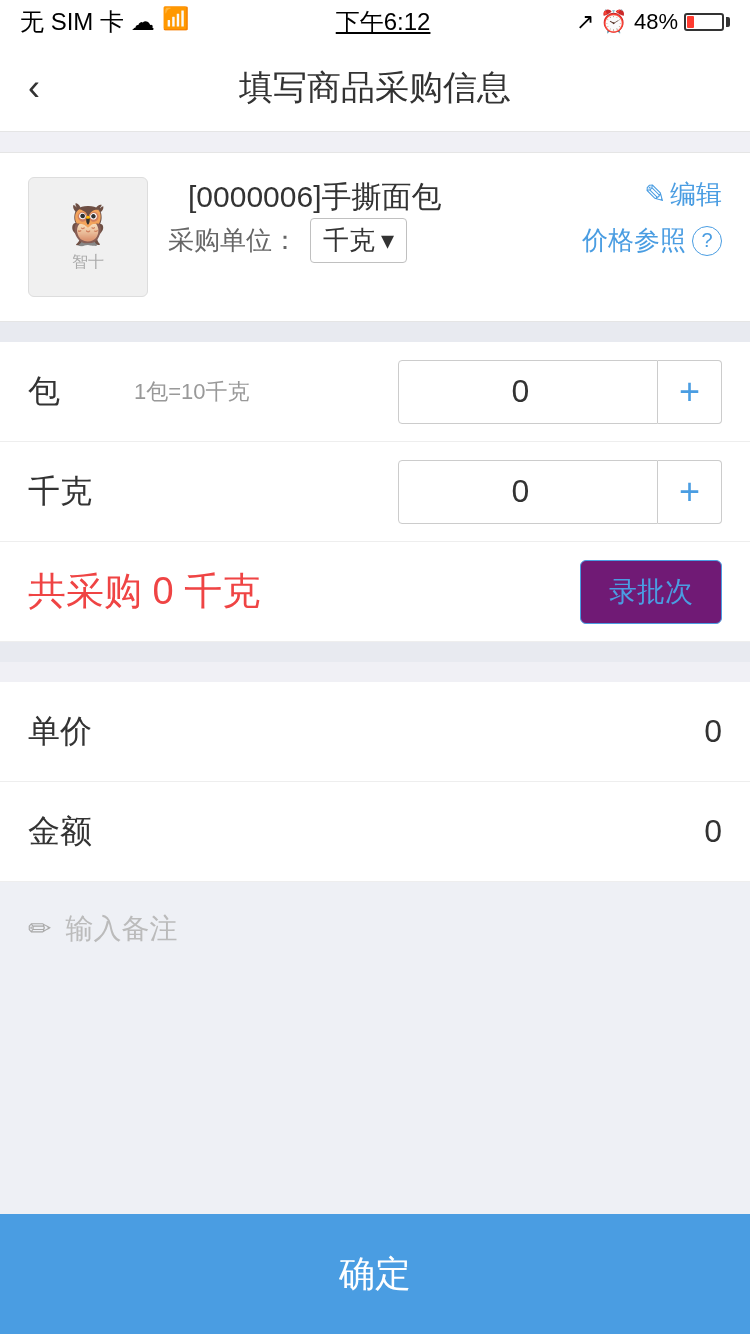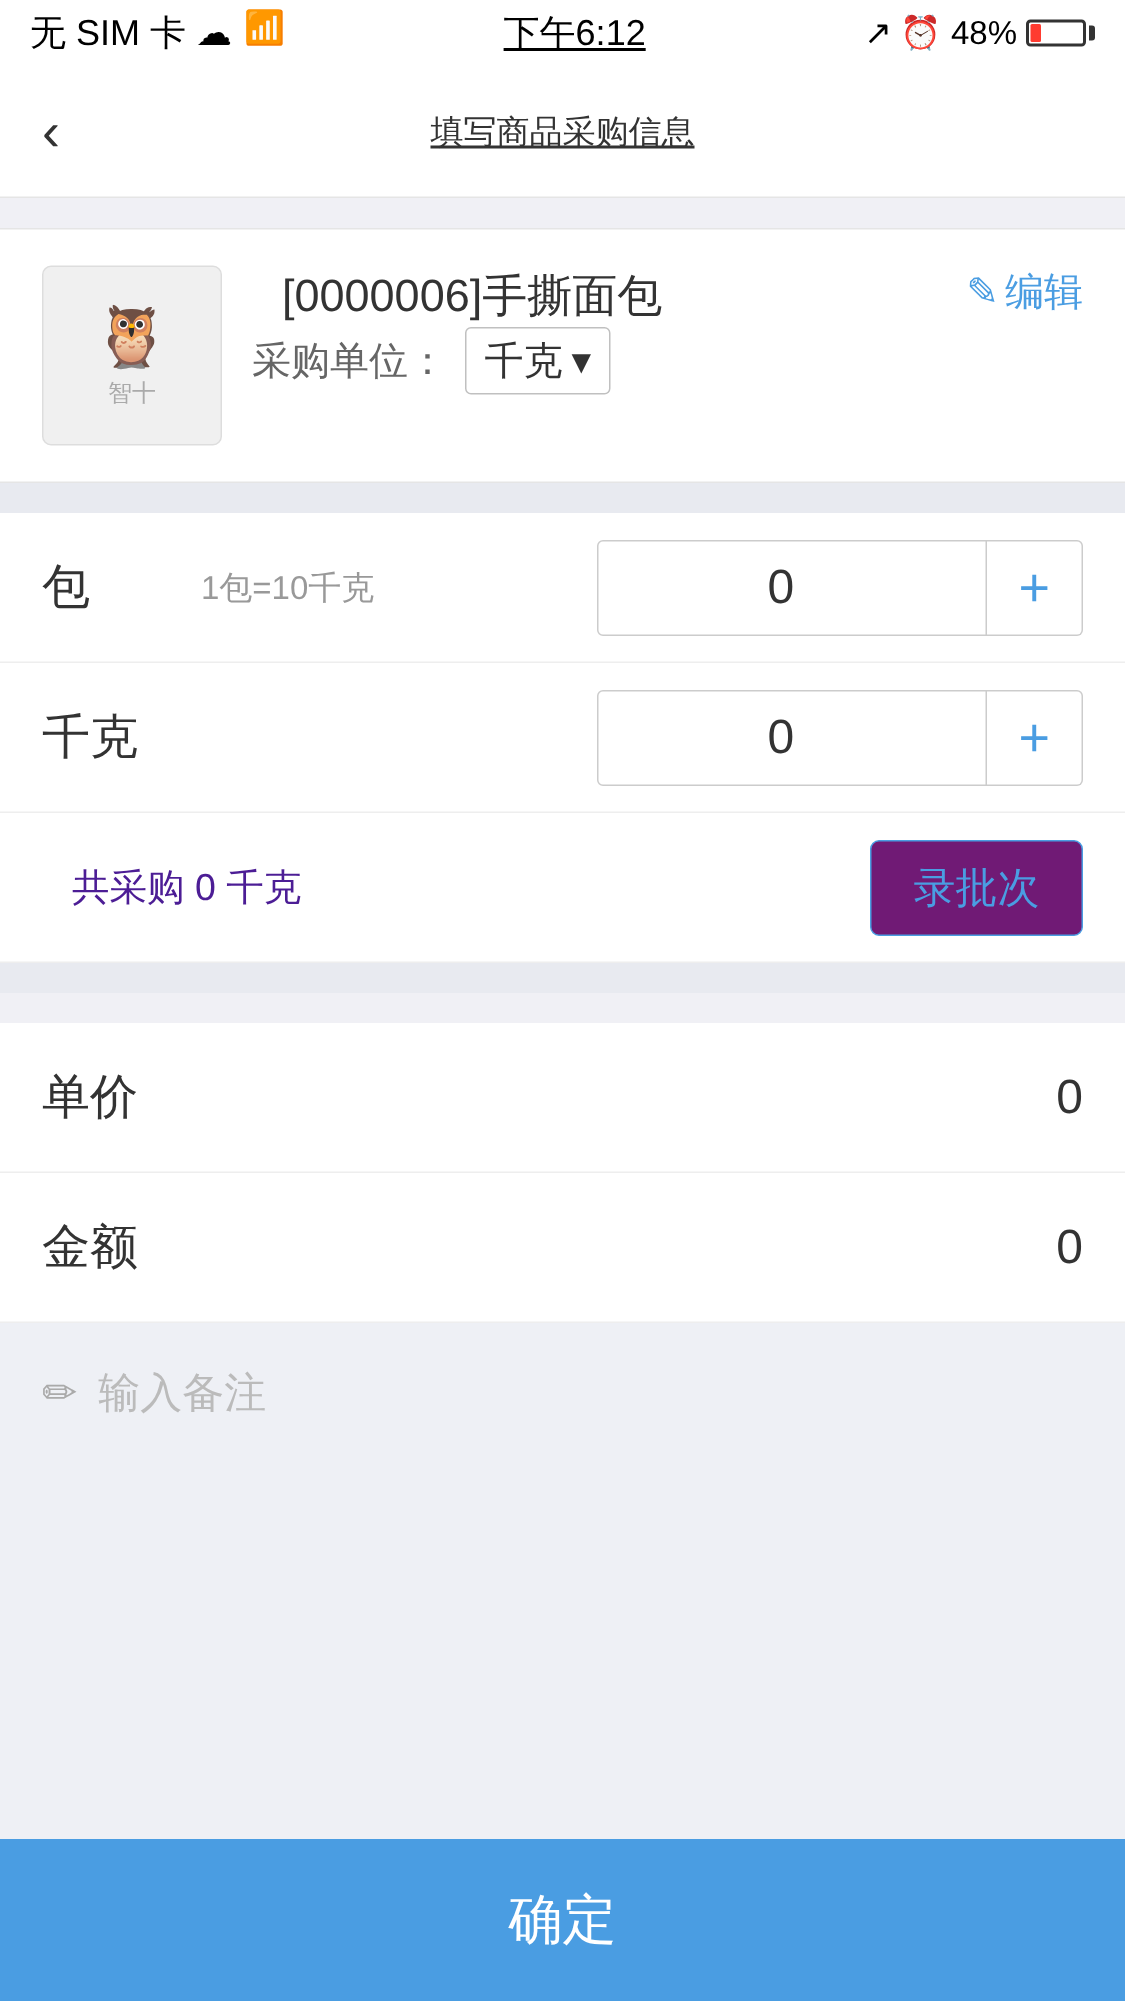--- a/index.html
+++ b/index.html
@@ -55,24 +55,23 @@
       position: relative;
     }
     .nav-back {
       position: absolute;
       left: 28px;
       font-size: 36px;
       color: #333;
       cursor: pointer;
     }
     .nav-title {
-      font-size: 22px;
+      font-size: 34px;
       font-weight: 500;
       color: #333;
-      text-decoration: underline;
     }
 
     
     .product-card {
       background: #fff;
       margin-top: 20px;
       padding: 24px 28px;
       display: flex;
       align-items: flex-start;
       gap: 20px;
@@ -214,23 +213,22 @@
     
     .summary-row {
       display: flex;
       align-items: center;
       padding: 0 28px;
       height: 100px;
       background: #fff;
       border-bottom: 1px solid #eee;
     }
     .summary-text {
-      font-size: 25px;
-      color: #4c1d95;
-      margin-left: 20px;
+      font-size: 38px;
+      color: #ef4444;
     }
     .batch-btn {
       margin-left: auto;
       border: 1px solid #4a9de2;
       border-radius: 6px;
       padding: 12px 28px;
       font-size: 28px;
       color: #4a9de2;
       background: #701a75;
       cursor: pointer;
@@ -285,21 +283,21 @@
       flex: 1;
       min-height: 300px;
     }
 
     
     .confirm-btn {
       position: fixed;
       bottom: 0;
       left: 0;
       width: 750px;
-      height: 108px;
+      height: 120px;
       background: #4a9de2;
       display: flex;
       align-items: center;
       justify-content: center;
       font-size: 36px;
       color: #fff;
       font-weight: 500;
       cursor: pointer;
       border: none;
       outline: none;
@@ -351,20 +349,24 @@
       </span>
     </div>
     <div class="product-unit-row">
       <div style="display:flex;align-items:center;">
         <span class="unit-label">采购单位：</span>
         <span class="unit-select">
           <span>千克</span>
           <span>▾</span>
         </span>
       </div>
+      <span class="price-ref">
+        <span>价格参照</span>
+        <span style="border:1px solid #4a9de2;border-radius:50%;width:30px;height:30px;display:inline-flex;align-items:center;justify-content:center;font-size:20px;">?</span>
+      </span>
     </div>
   </div>
 </div>
 
 <div class="section-divider"></div>
 
 <div class="input-section">
 
   <div class="input-row">
     <span class="input-label">包</span>

